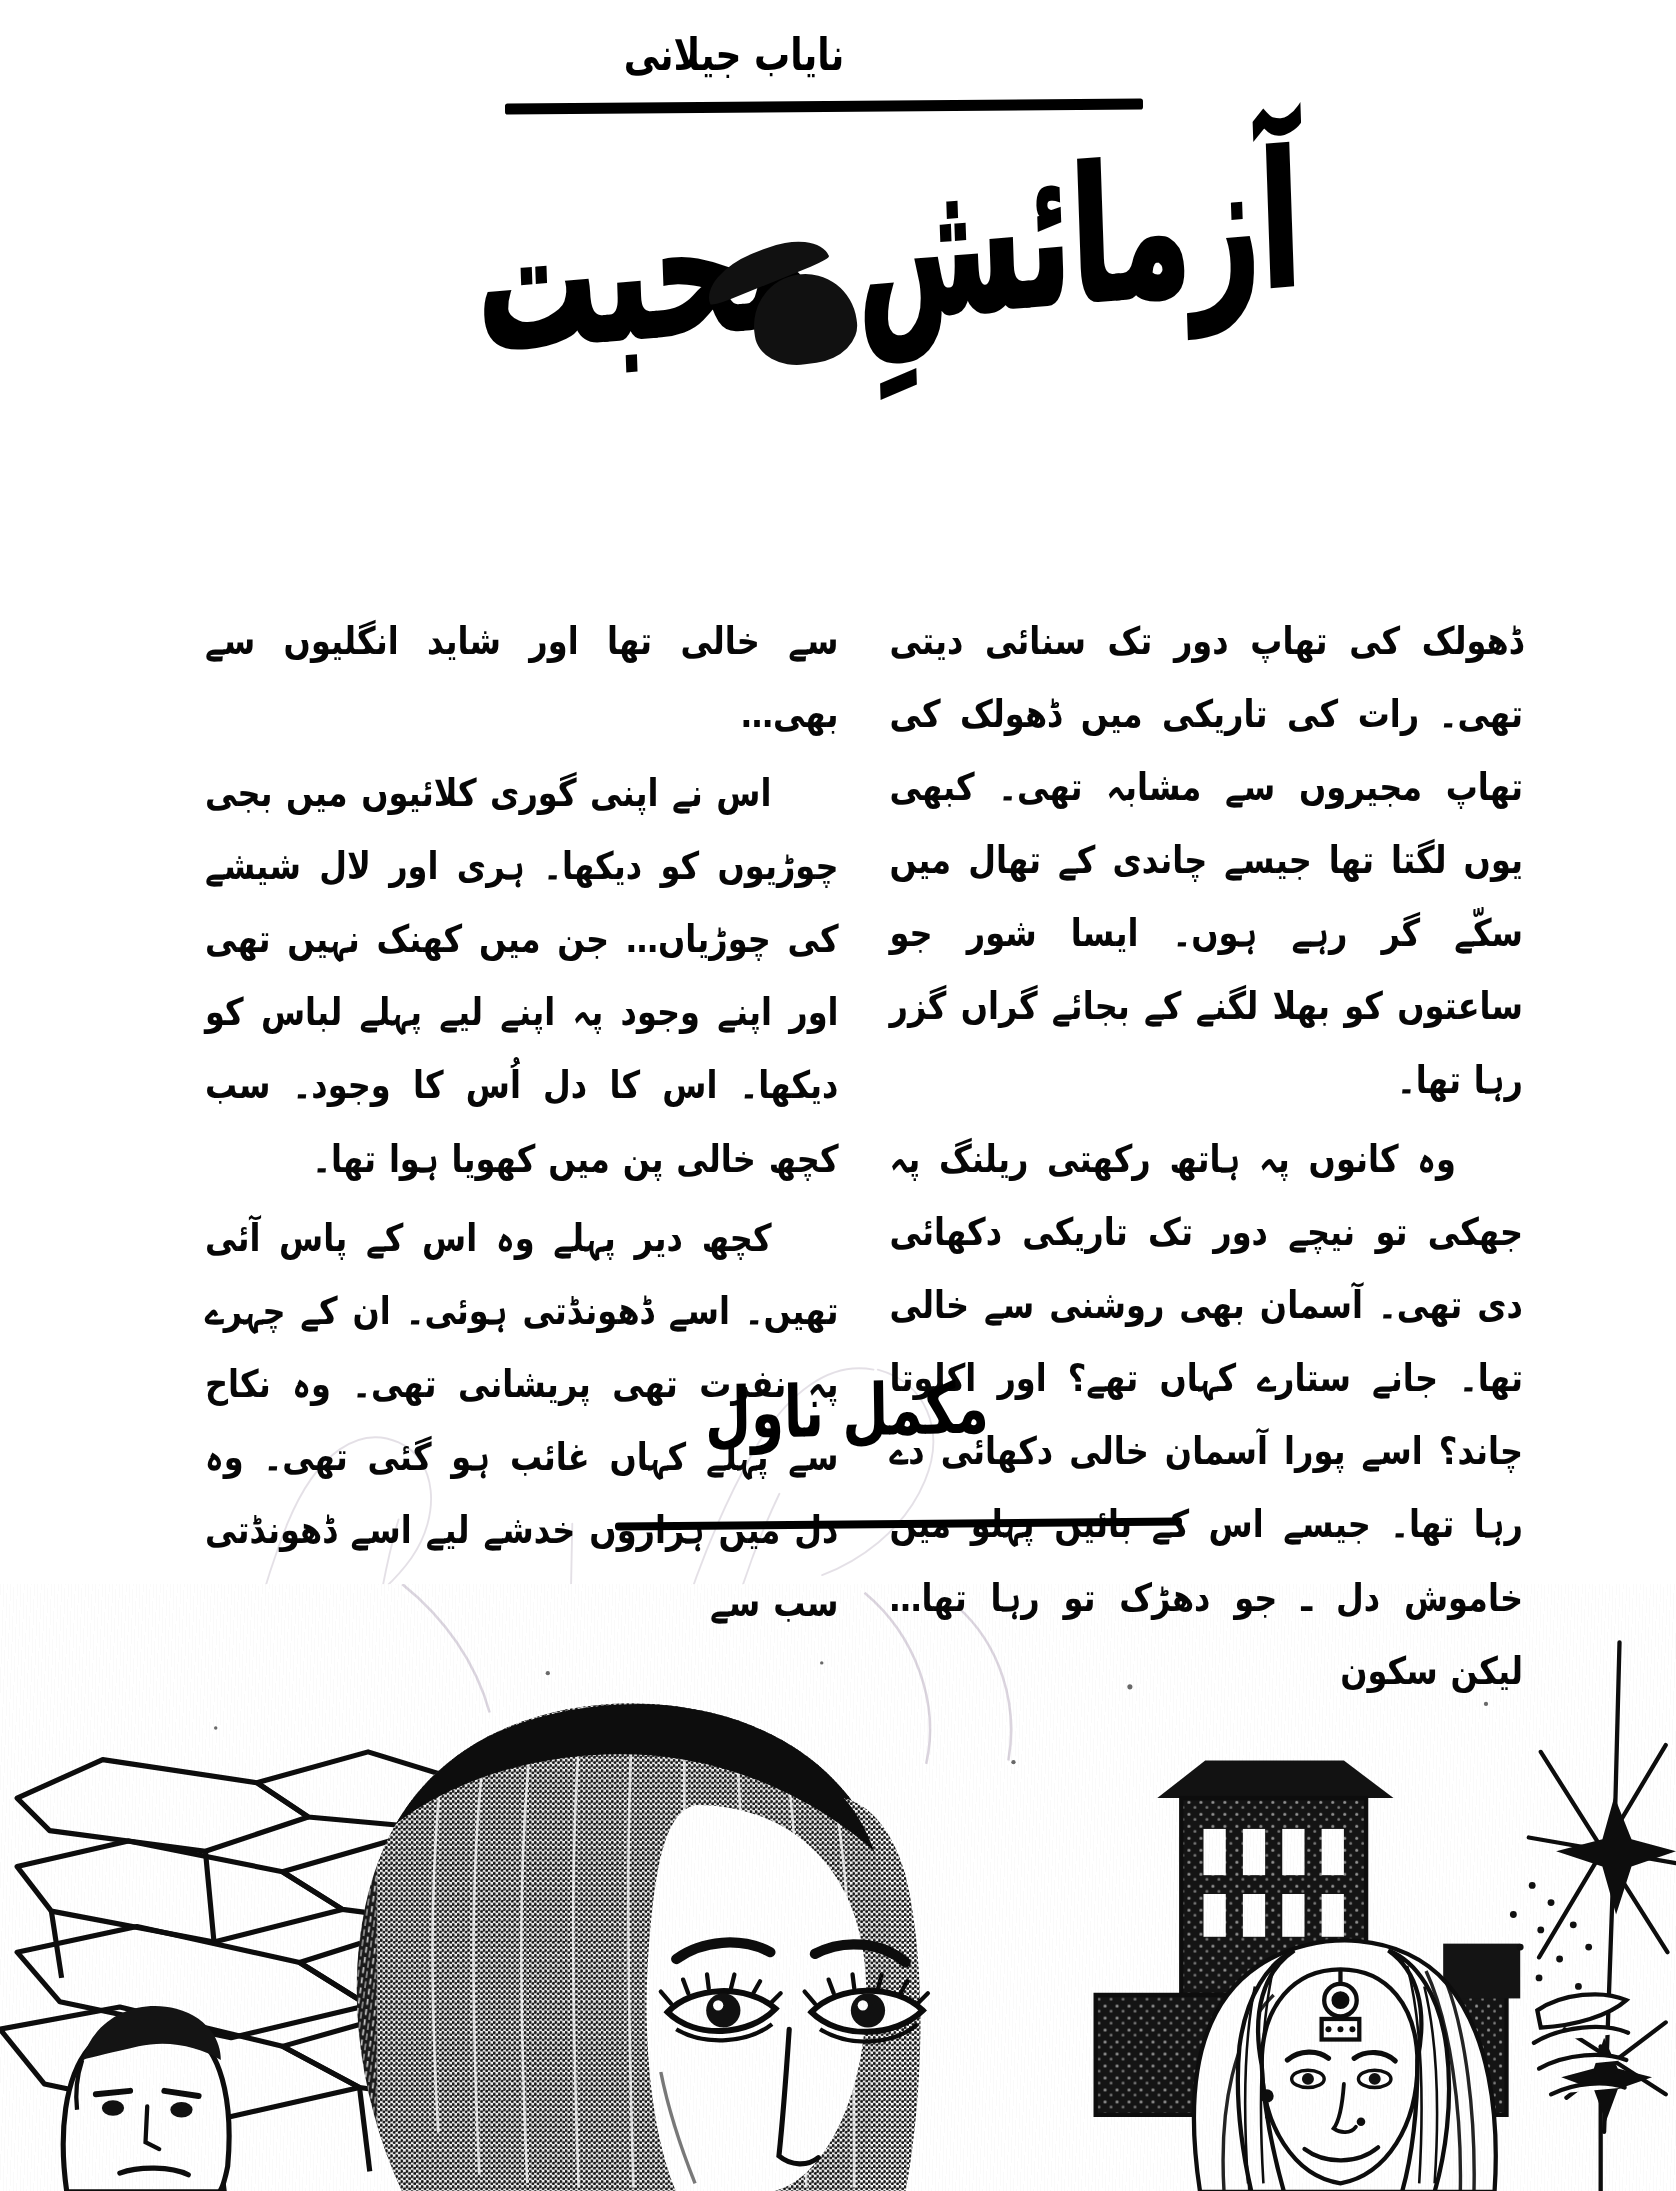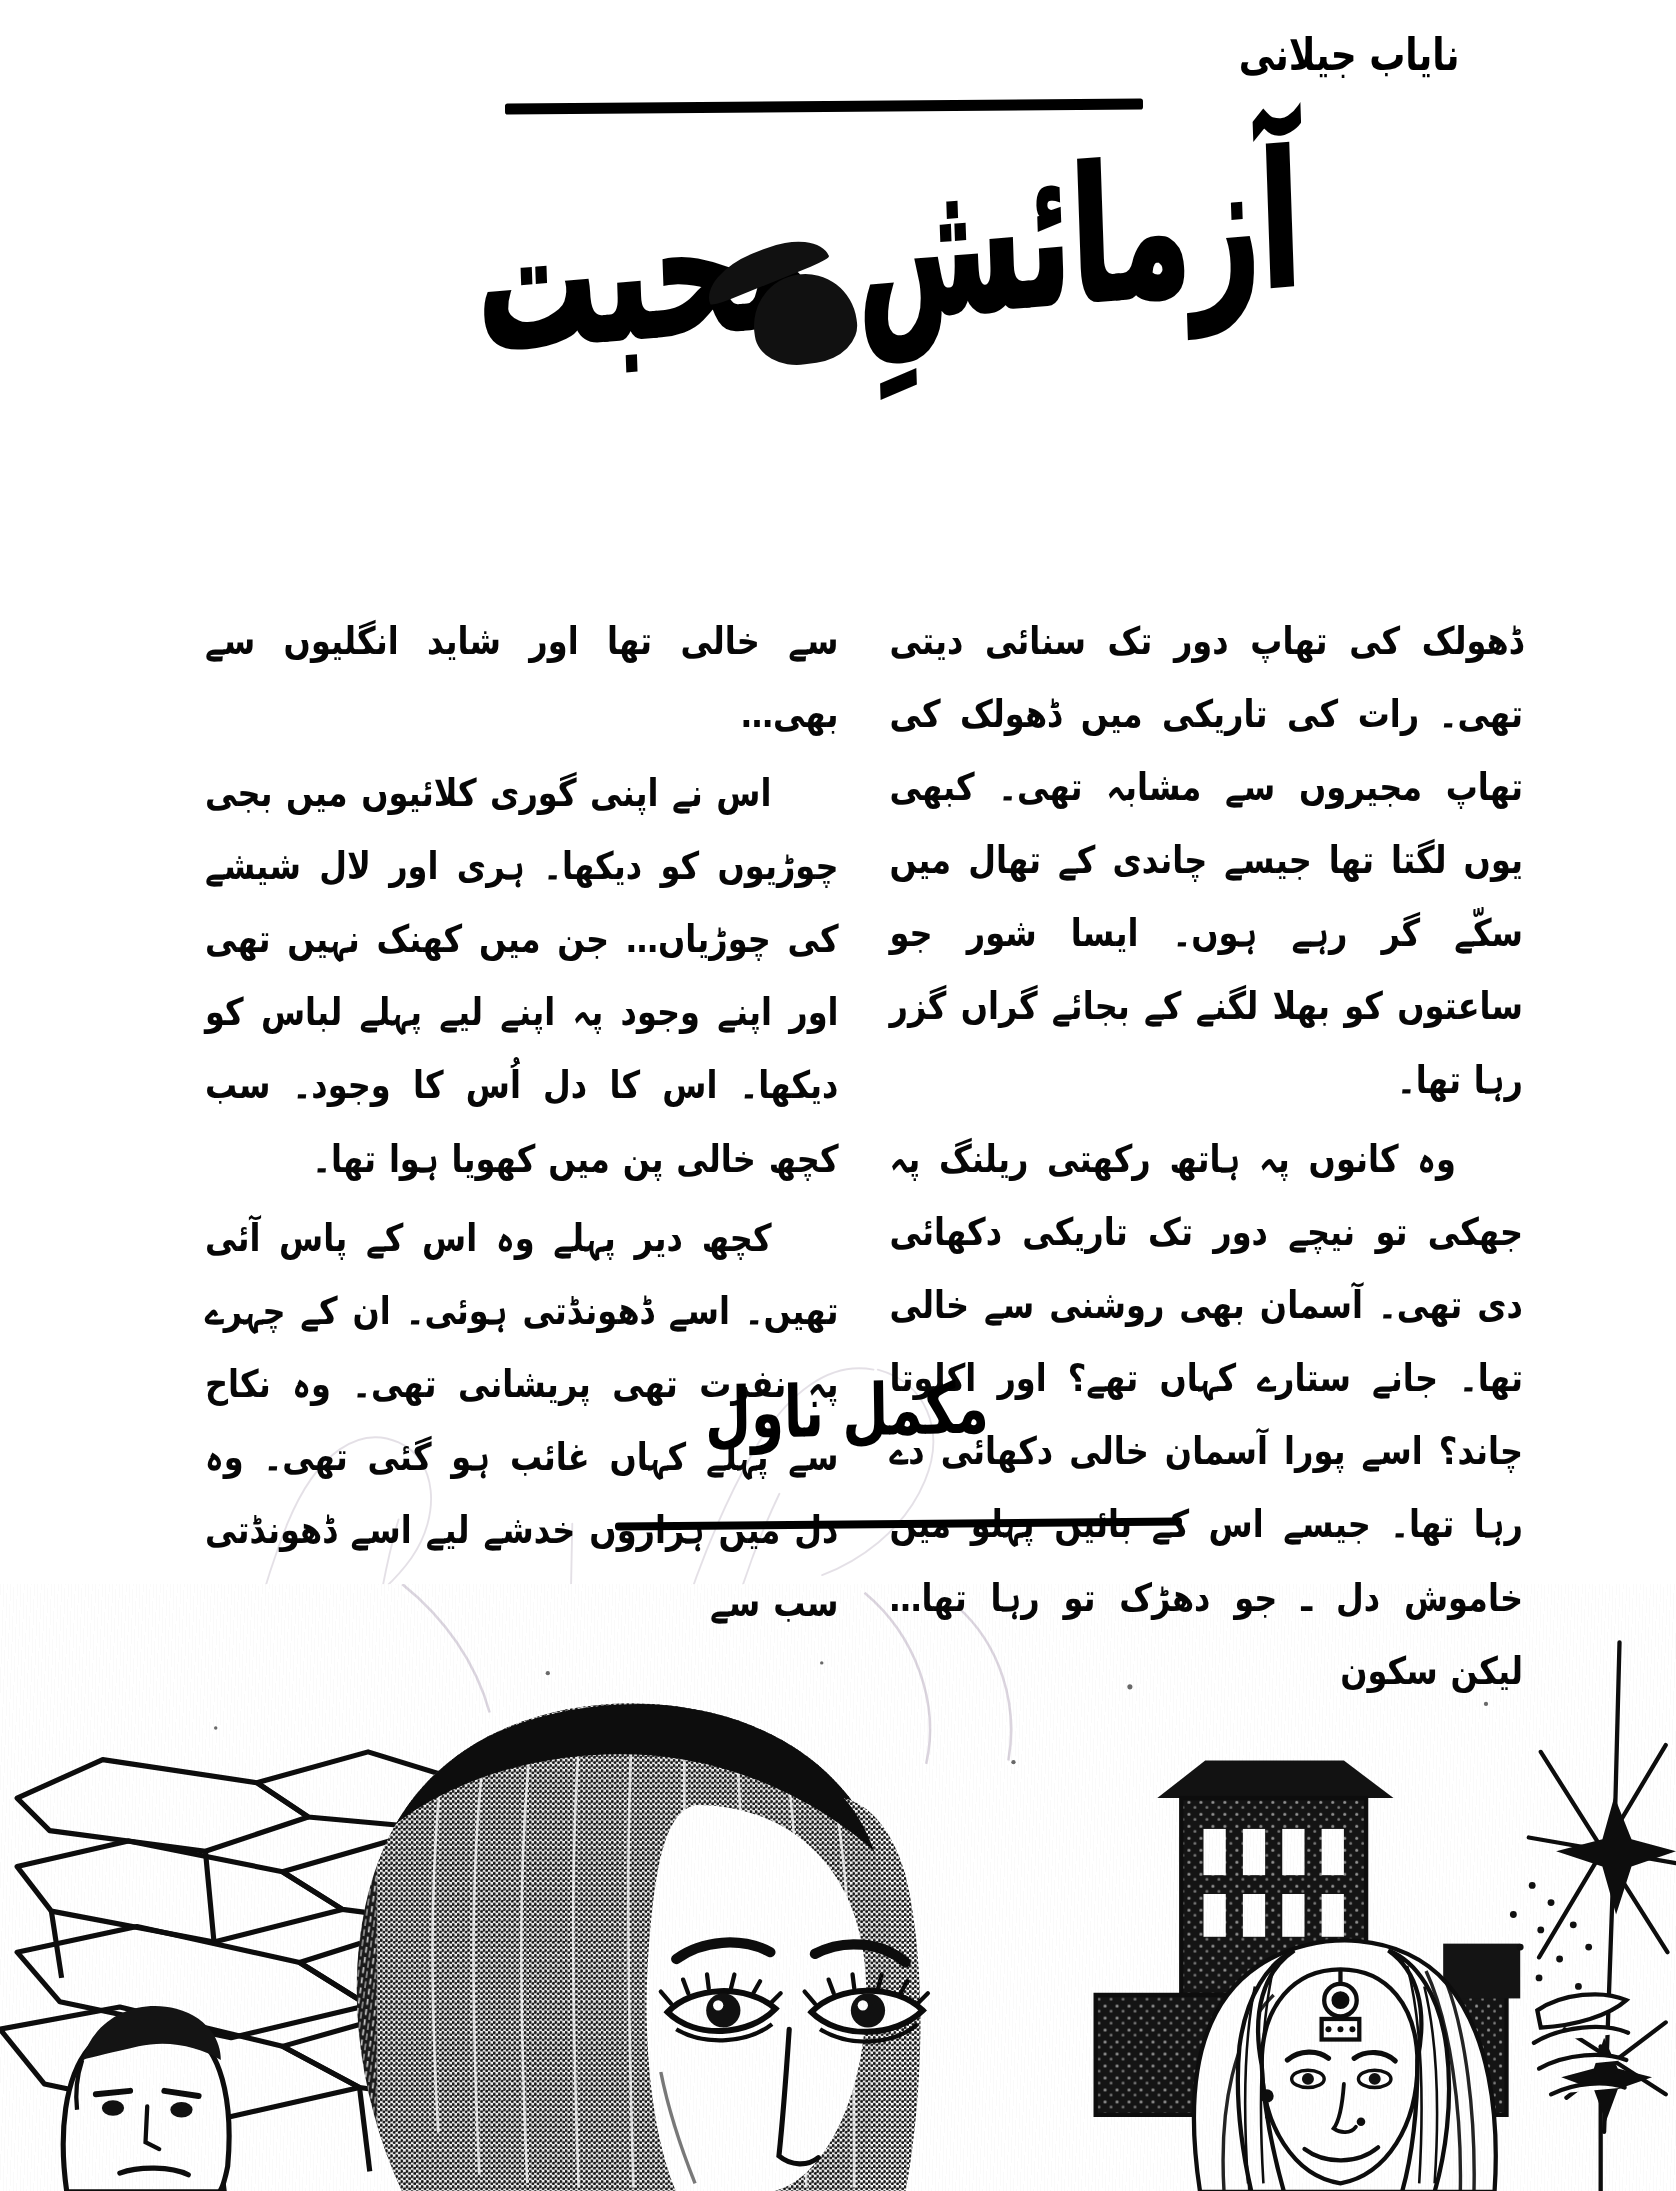--- a/index.html
+++ b/index.html
@@ -24,21 +24,21 @@
     opacity:.95;pointer-events:none;user-select:none;
   }
   
   .wm-mid{
     position:absolute;left:103px;top:1267px;width:942px;height:599px;
     direction:ltr;pointer-events:none;user-select:none;opacity:.30;
   }
   .wm-mid svg{width:100%;height:100%;}
 
   
-  .author-wrap{position:absolute;top:34px;left:0;width:1468px;text-align:right;z-index:4;}
+  .author-wrap{position:absolute;top:34px;left:0;width:1468px;text-align:center;z-index:4;}
   .author{
     display:inline-block;
     font-family:"DejaVu Sans","Liberation Sans",sans-serif;
     font-size:36px;font-weight:bold;color:#000;
     transform:scaleY(1.25);
     letter-spacing:0.9px;
     padding:0 8.6px;
   }
   .rule-top{
     position:absolute;top:101px;left:505px;width:638px;height:11px;

